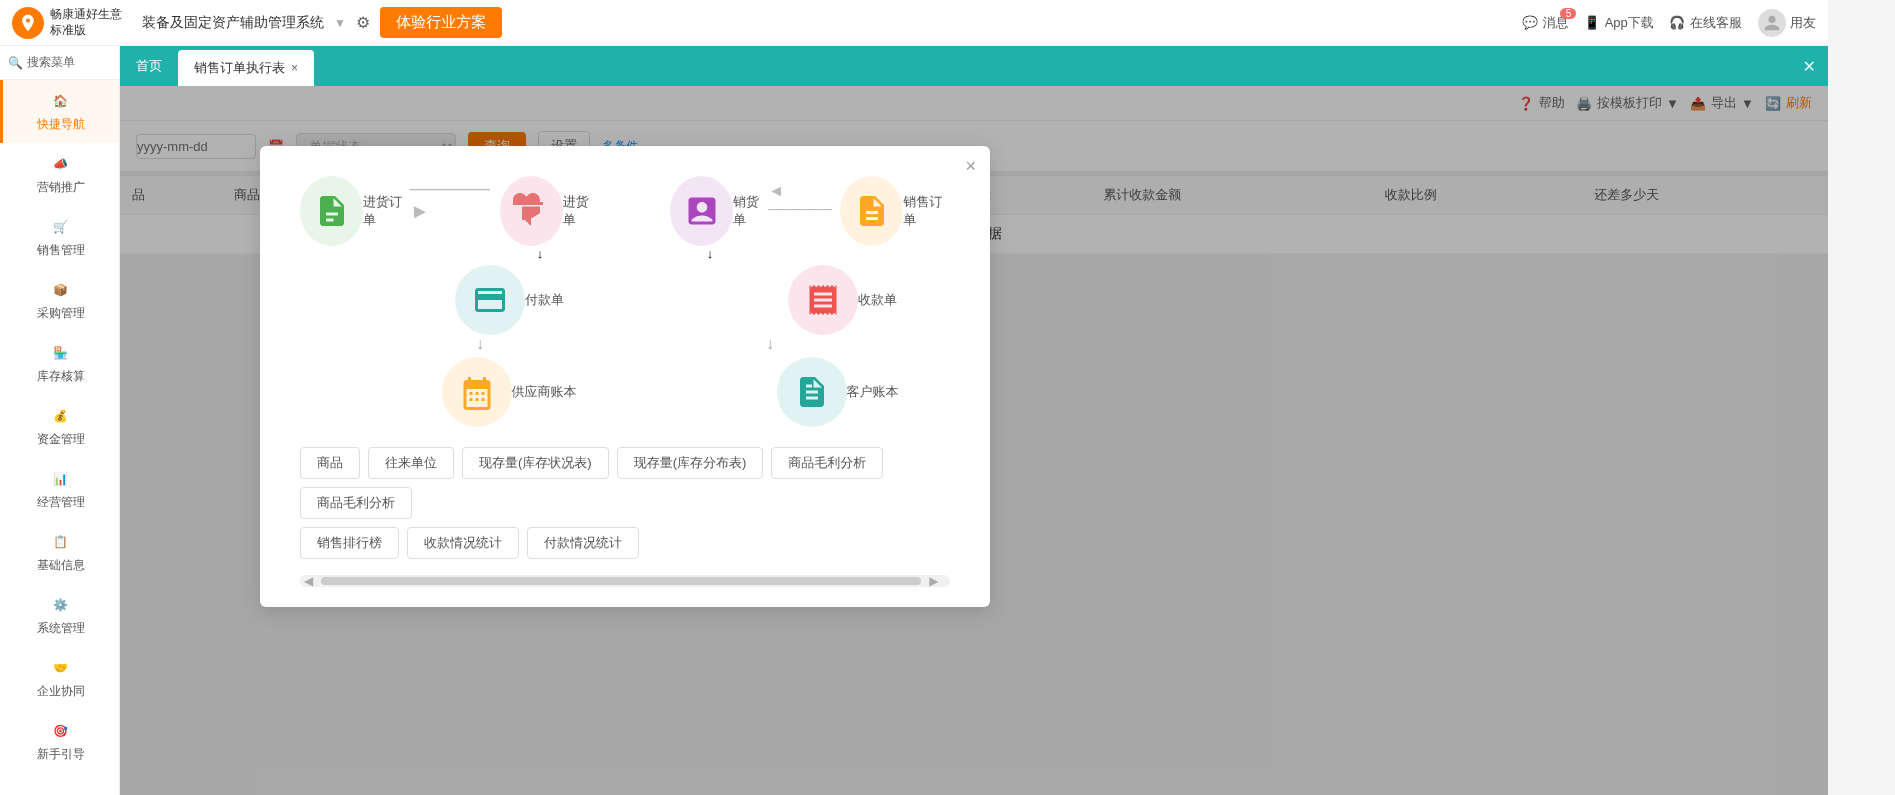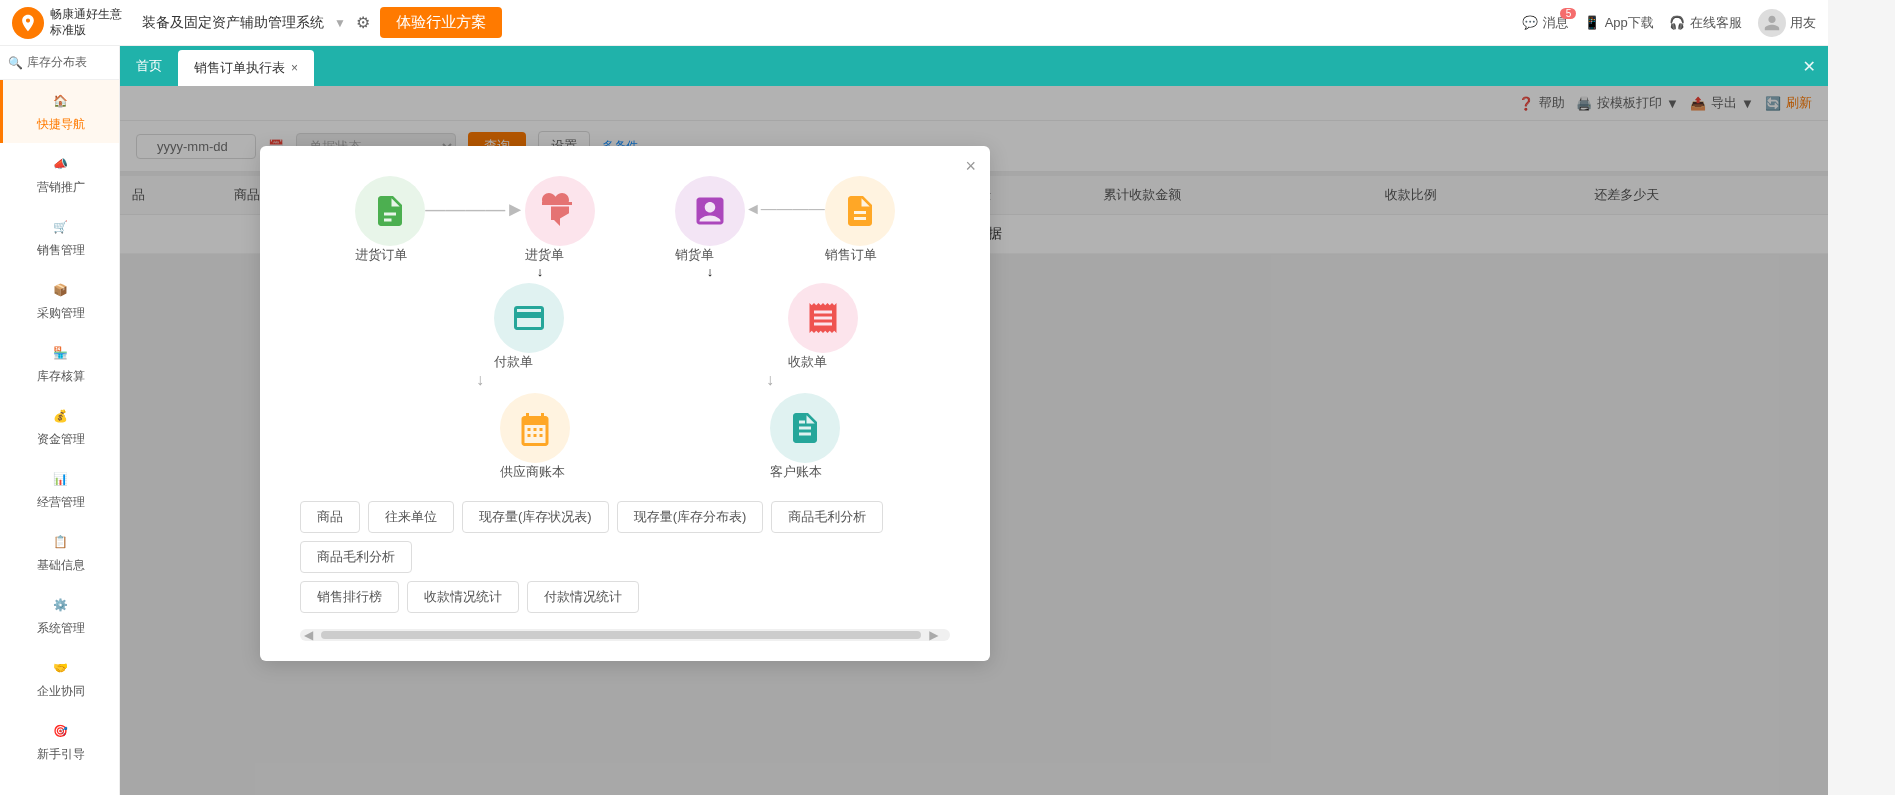--- a/index.html
+++ b/index.html
@@ -43,21 +43,21 @@
     
     .page-body { flex: 1; background: #f0f0f0; position: relative; overflow: hidden; }
 
     
     .page-toolbar { background: #fff; padding: 8px 16px; display: flex; align-items: center; justify-content: flex-end; gap: 12px; border-bottom: 1px solid #eee; }
     .toolbar-btn { display: flex; align-items: center; gap: 4px; color: #666; font-size: 13px; cursor: pointer; }
     .toolbar-btn.primary { color: #ff7a00; font-weight: 500; }
 
     
     .filter-bar { background: #fff; padding: 10px 16px; display: flex; align-items: center; gap: 12px; border-bottom: 1px solid #eee; }
-    .filter-date { border: 1px solid #ddd; border-radius: 4px; padding: 4px 20px; font-size: 13px; color: #aaa; width: 120px; }
+    .filter-date { border: 1px solid #ddd; border-radius: 4px; padding: 4px 0; font-size: 13px; color: #aaa; width: 120px; }
     .filter-select { border: 1px solid #ddd; border-radius: 4px; padding: 4px 8px; font-size: 13px; color: #aaa; width: 160px; }
     .btn-search { background: #ff7a00; color: #fff; border: none; border-radius: 4px; padding: 5px 16px; font-size: 13px; cursor: pointer; }
     .btn-setting { background: #fff; color: #666; border: 1px solid #ddd; border-radius: 4px; padding: 5px 12px; font-size: 13px; cursor: pointer; }
     .btn-more-filter { color: #1890ff; font-size: 12px; cursor: pointer; }
 
     
     .table-area { background: #fff; margin-top: 4px; overflow-x: auto; }
     .data-table { width: 100%; border-collapse: collapse; font-size: 13px; }
     .data-table th { background: #fafafa; border-bottom: 1px solid #eee; padding: 10px 12px; text-align: left; color: #555; font-weight: normal; white-space: nowrap; }
     .data-table td { padding: 10px 12px; border-bottom: 1px solid #f5f5f5; color: #333; }
@@ -68,21 +68,21 @@
     .modal-box { background: #fff; border-radius: 6px; padding: 30px 40px 20px; width: 730px; margin: 60px auto; position: relative; box-shadow: 0 4px 20px rgba(0,0,0,0.15); overflow-y: auto; max-height: 520px; margin-left: 140px; margin-top: 60px; }
     .modal-close { position: absolute; top: 10px; right: 14px; font-size: 18px; color: #999; cursor: pointer; background: none; border: none; }
     .flow-circle { width: 70px; height: 70px; border-radius: 50%; display: flex; align-items: center; justify-content: center; font-size: 28px; }
     .flow-circle.green { background: #e8f5e9; }
     .flow-circle.red { background: #fce4ec; }
     .flow-circle.purple { background: #f3e5f5; }
     .flow-circle.orange { background: #fff3e0; }
     .flow-circle.teal { background: #e0f2f1; }
     .flow-circle.pink { background: #fce4ec; }
     .flow-label { font-size: 13px; color: #555; }
-    .flow-section { display: flex; flex-direction: column; }
+    .flow-section { display: flex; flex-direction: row; align-items: center; }
 
     
     .common-funcs { margin-top: 8px; }
     .common-title { font-size: 14px; color: #555; margin-bottom: 10px; font-weight: 500; }
     .func-buttons { display: flex; flex-wrap: wrap; gap: 8px; }
     .func-btn { border: 1px solid #ddd; border-radius: 4px; padding: 6px 16px; font-size: 13px; color: #555; background: #fff; cursor: pointer; }
 
     
     .modal-scrollbar { height: 12px; background: #f0f0f0; margin-top: 16px; border-radius: 6px; display: flex; align-items: center; }
     .modal-scroll-thumb { height: 8px; width: 600px; background: #ccc; border-radius: 4px; margin: 0 4px; }
@@ -137,21 +137,21 @@
         <span>用友</span>
       </div>
     </div>
   </div>
 
   <div class="main-area">
 
     <div class="sidebar">
       <div class="sidebar-search">
         <span>🔍</span>
-        <span>库存分布表</span>
+        <span>搜索菜单</span>
       </div>
 
       <div class="sidebar-item active">
         <div class="sidebar-icon">🏠</div>
         <span>快捷导航</span>
       </div>
       <div class="sidebar-item">
         <div class="sidebar-icon">📣</div>
         <span>营销推广</span>
       </div>

